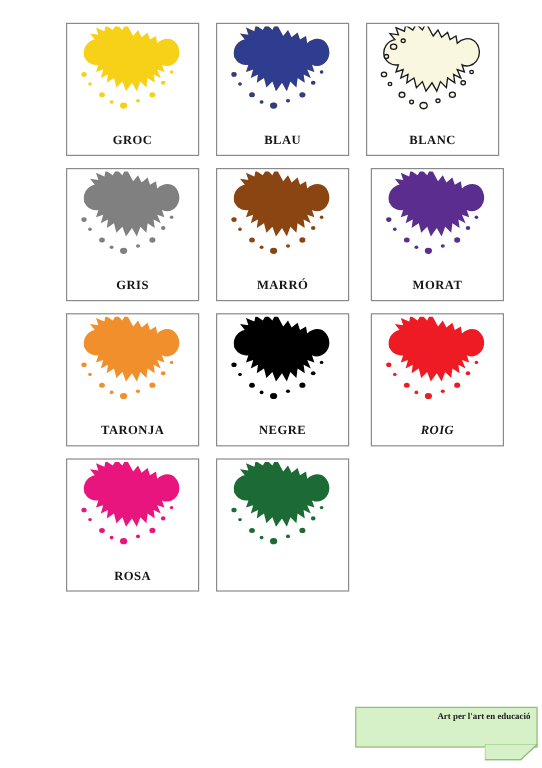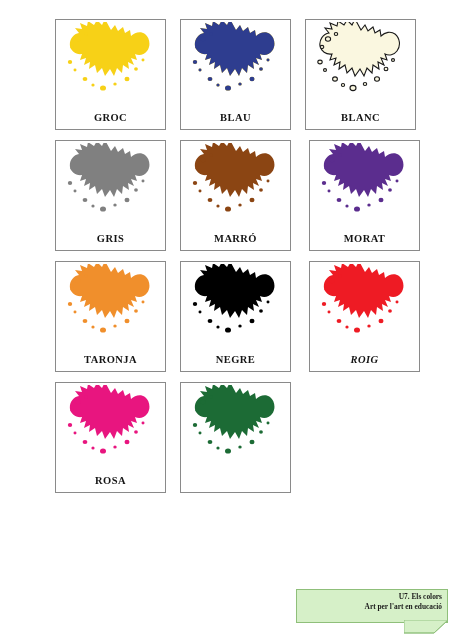--- a/index.html
+++ b/index.html
@@ -378,21 +378,20 @@
               <ellipse cx="27" cy="12" rx="1.7" ry="1.5"></ellipse>
             </g>
           </svg>
         </div>
       </div>
     </div>
 
   </div>
 
   <div class="footer-box">
-    <div class="footer-line">U7. Els colors</div>
     <div class="footer-line">Art per l'art en educació</div>
   </div>
   <svg class="footer-flag" viewBox="0 0 44 17" xmlns="http://www.w3.org/2000/svg">
     <polygon points="0,0 44,0 30,13 0,13" fill="#d6f0c8" stroke="#8fbf7a" stroke-width="0.9"></polygon>
     <polyline points="0,13 30,13 44,0" fill="none" stroke="#8fbf7a" stroke-width="0.9"></polyline>
   </svg>
 
 </div>
 
 </body></html>

